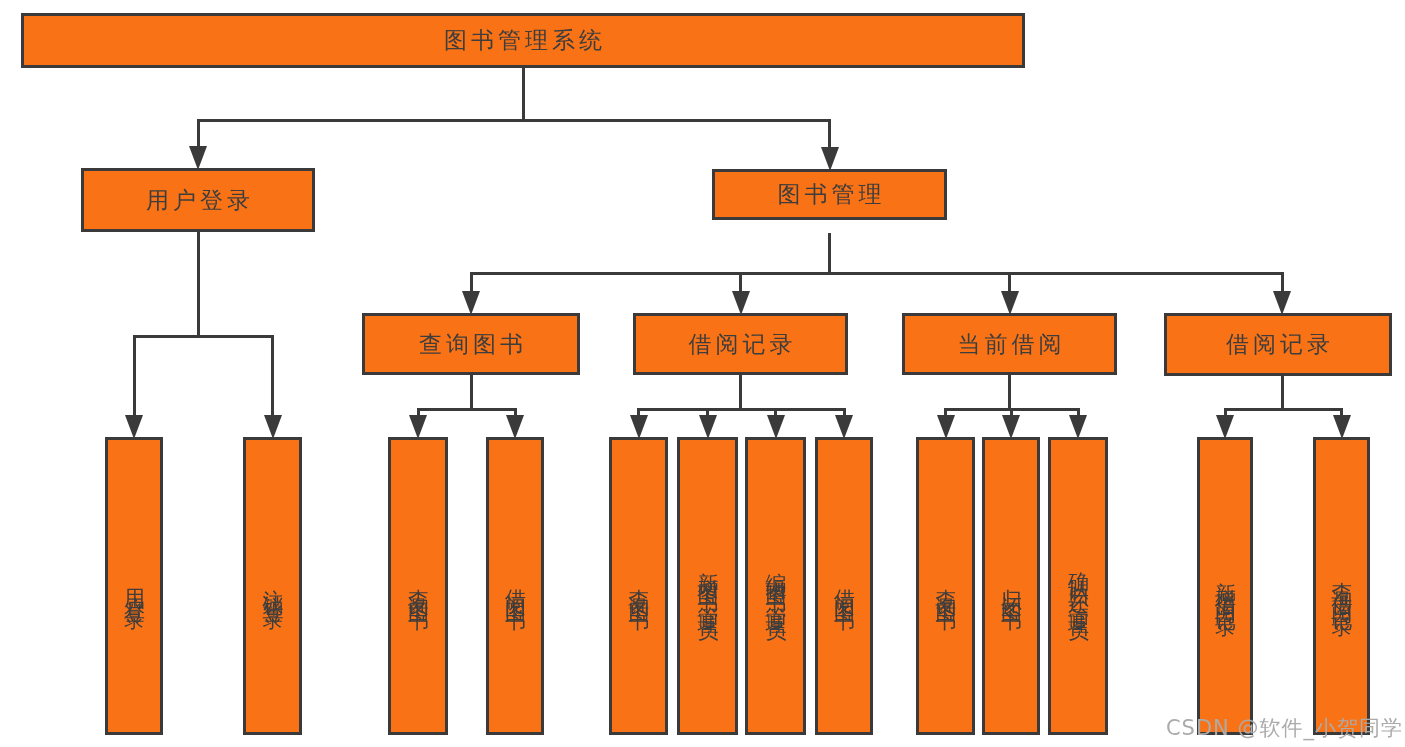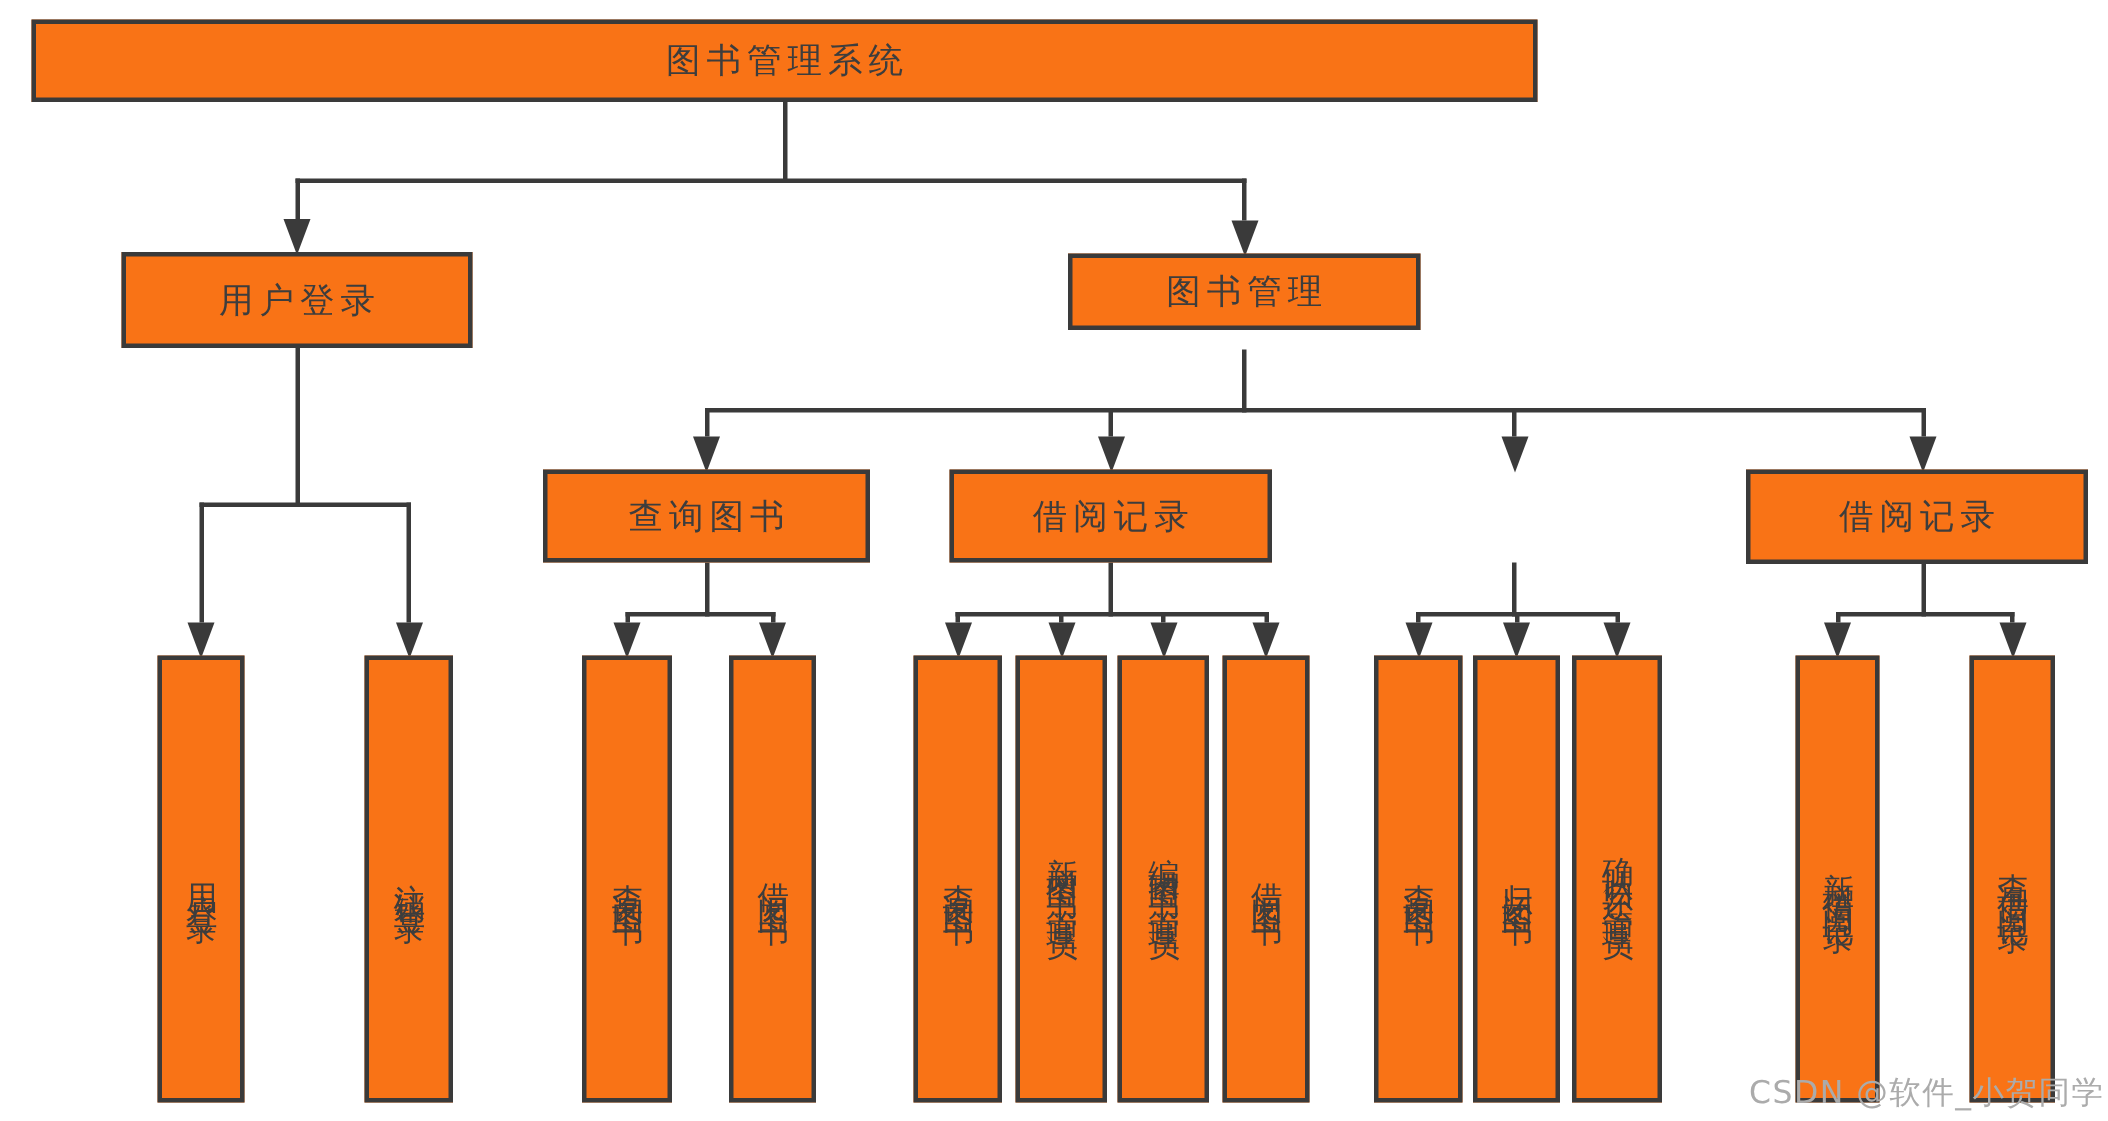--- a/index.html
+++ b/index.html
@@ -126,20 +126,23 @@
     </div>
     <div class="node" style="left: 712px; top: 169px; width: 235px; height: 51px;">
       <span>图书管理</span>
     </div>
     <div class="node" style="left: 362px; top: 313px; width: 218px; height: 62px;">
       <span>查询图书</span>
     </div>
     <div class="node" style="left: 633px; top: 313px; width: 215px; height: 62px;">
       <span>借阅记录</span>
     </div>
+    <div class="node" style="left: 902px; top: 313px; width: 215px; height: 62px;">
+      <span>当前借阅</span>
+    </div>
     <div class="node" style="left: 1164px; top: 313px; width: 228px; height: 63px;">
       <span>借阅记录</span>
     </div>
     <div class="node vertical" style="left: 105px; top: 437px; width: 58px; height: 298px;">
       <span>用户登录</span>
     </div>
     <div class="node vertical" style="left: 243px; top: 437px; width: 59px; height: 298px;">
       <span>注销登录</span>
     </div>
     <div class="node vertical" style="left: 388px; top: 437px; width: 60px; height: 298px;">

